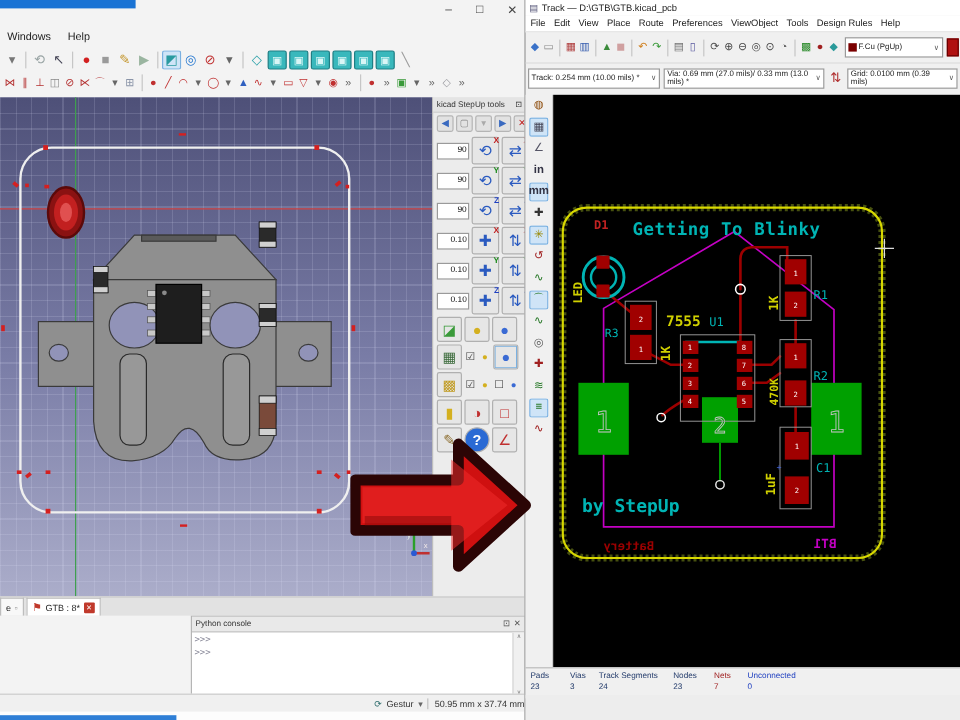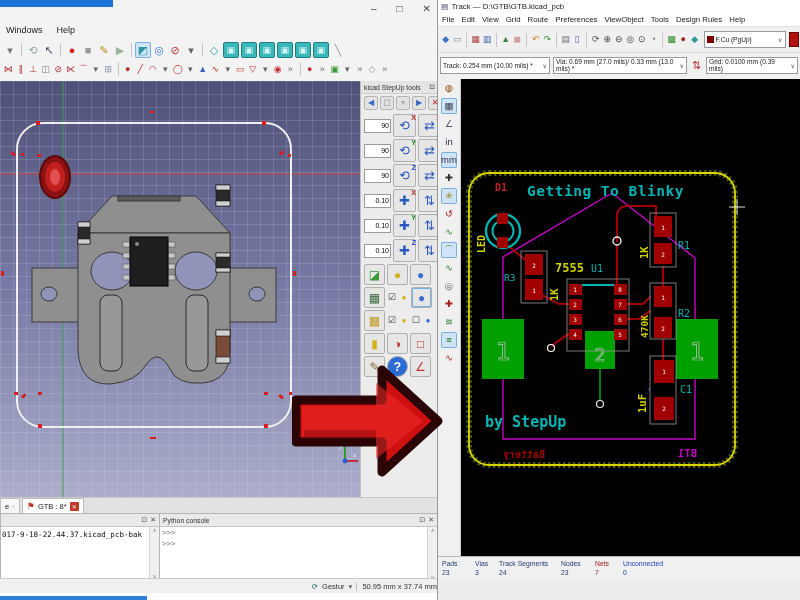--- a/index.html
+++ b/index.html
@@ -3,21 +3,21 @@
 <meta charset="utf-8">
 <style>
   html,body{margin:0;padding:0;}
   #app{position:relative;width:800px;height:600px;overflow:hidden;background:#fff;
        font-family:"Liberation Sans",sans-serif;font-size:9px;color:#222;}
   
   .icon{position:relative;display:inline-flex;align-items:center;justify-content:center;
         width:16px;height:16px;font-size:11px;line-height:1;border-radius:2px;flex:0 0 auto;}
   .icon.hl{background:#cfe4f7;box-shadow:0 0 0 1px #7ab0e0 inset;}
   .icon.cube{width:14px;height:14px;background:#39b8bc;color:#d9f6f6;border:1px solid #1f7e84;font-size:9px;margin:0 1px;}
-  .icon.txt{font-size:7px;font-weight:normal;color:#334;}
+  .icon.txt{font-size:7px;font-weight:bold;color:#334;}
   .icon.round{border-radius:50%;font-weight:bold;}
   .badge{position:absolute;top:-1px;right:-1px;font-size:7px;font-weight:bold;line-height:1;}
   .sep{width:1px;height:14px;background:#c6c6c6;margin:0 3px;flex:0 0 auto;}
   
   #fc{position:absolute;left:0;top:0;width:437px;height:600px;background:#f3f3f3;}
   #fc-topstrip{position:absolute;left:0;top:0;width:113px;height:7px;background:#1a73d4;}
   #fc-controls{position:absolute;right:6px;top:3px;display:flex;gap:20px;color:#444;font-size:10px;}
   #fc-menubar{position:absolute;left:6px;top:25px;display:flex;gap:14px;font-size:9px;color:#222;}
   #fc-tb1{position:absolute;left:2px;top:41px;width:433px;height:18px;display:flex;align-items:center;}
   #fc-tb2{position:absolute;left:2px;top:60px;width:433px;height:18px;display:flex;align-items:center;}
@@ -331,36 +331,20 @@
         <span>e</span>
         <span style="color:#999;">▫</span>
       </div>
       <div class="fctab" style="background:#fff;">
         <span class="tflag">⚑</span>
         <span>GTB : 8*</span>
         <span class="tclose">✕</span>
       </div>
     </div>
 
-    <div class="panel" id="fc-report">
-      <div class="phead">
-        <span></span>
-        <span class="pbtns">
-          <span>⊡</span>
-          <span>✕</span>
-        </span>
-      </div>
-      <div class="pbody">
-        <div class="cline" style="color:#111;margin:3px 0 0 1px;">017-9-18-22.44.37.kicad_pcb-bak</div>
-        <div class="pscroll">
-          <span>∧</span>
-          <span>∨</span>
-        </div>
-      </div>
-    </div>
 
     <div class="panel" id="fc-console">
       <div class="phead">
         <span>Python console</span>
         <span class="pbtns">
           <span>⊡</span>
           <span>✕</span>
         </span>
       </div>
       <div class="pbody" style="padding:1px 0 0 2px;">
@@ -386,21 +370,21 @@
 
   <div id="kc">
     <div id="kc-title">
       <span style="color:#557;">▤</span>
       <span>Track — D:\GTB\GTB.kicad_pcb</span>
     </div>
     <div id="kc-menu">
       <span>File</span>
       <span>Edit</span>
       <span>View</span>
-      <span>Grid</span>
+      <span>Place</span>
       <span>Route</span>
       <span>Preferences</span>
       <span>ViewObject</span>
       <span>Tools</span>
       <span>Design Rules</span>
       <span>Help</span>
     </div>
     <div id="kc-tb1">
       <span style="display:flex;align-items:center;">
           <span class="icon " style="color: rgb(58, 114, 200);">◆</span>

